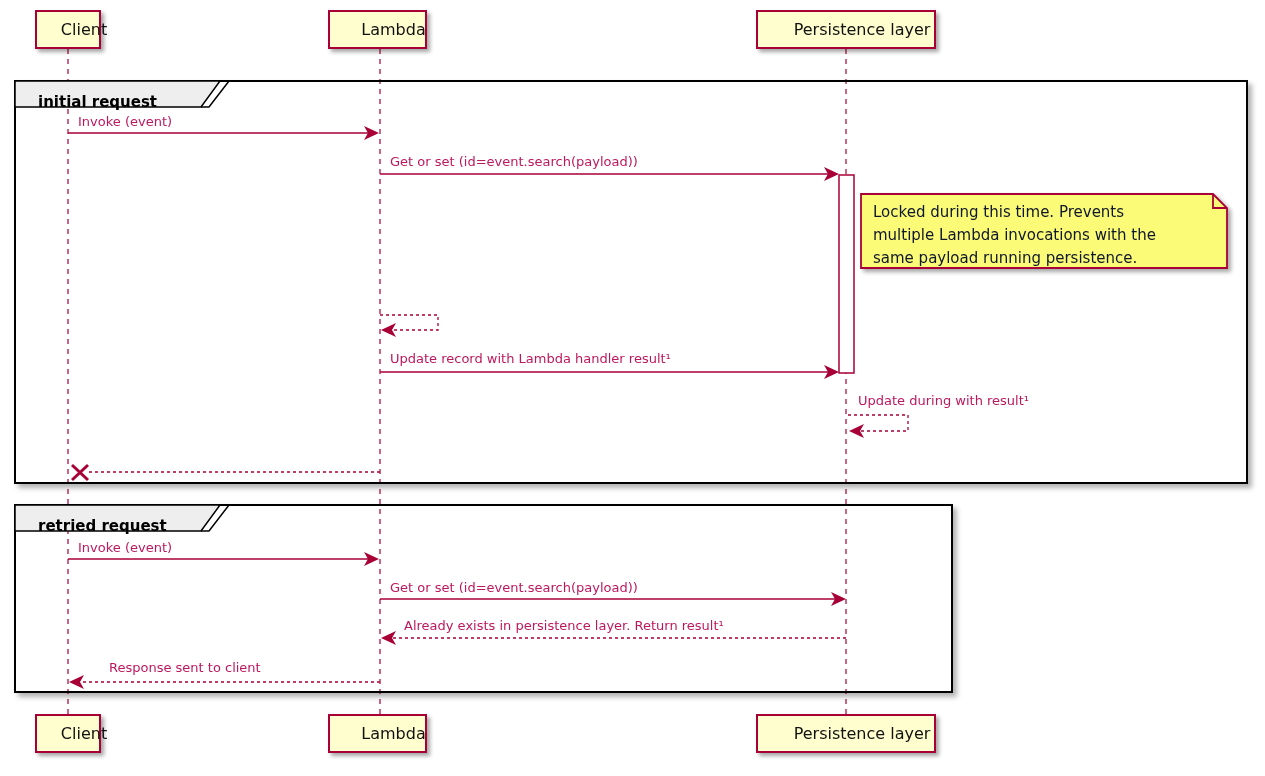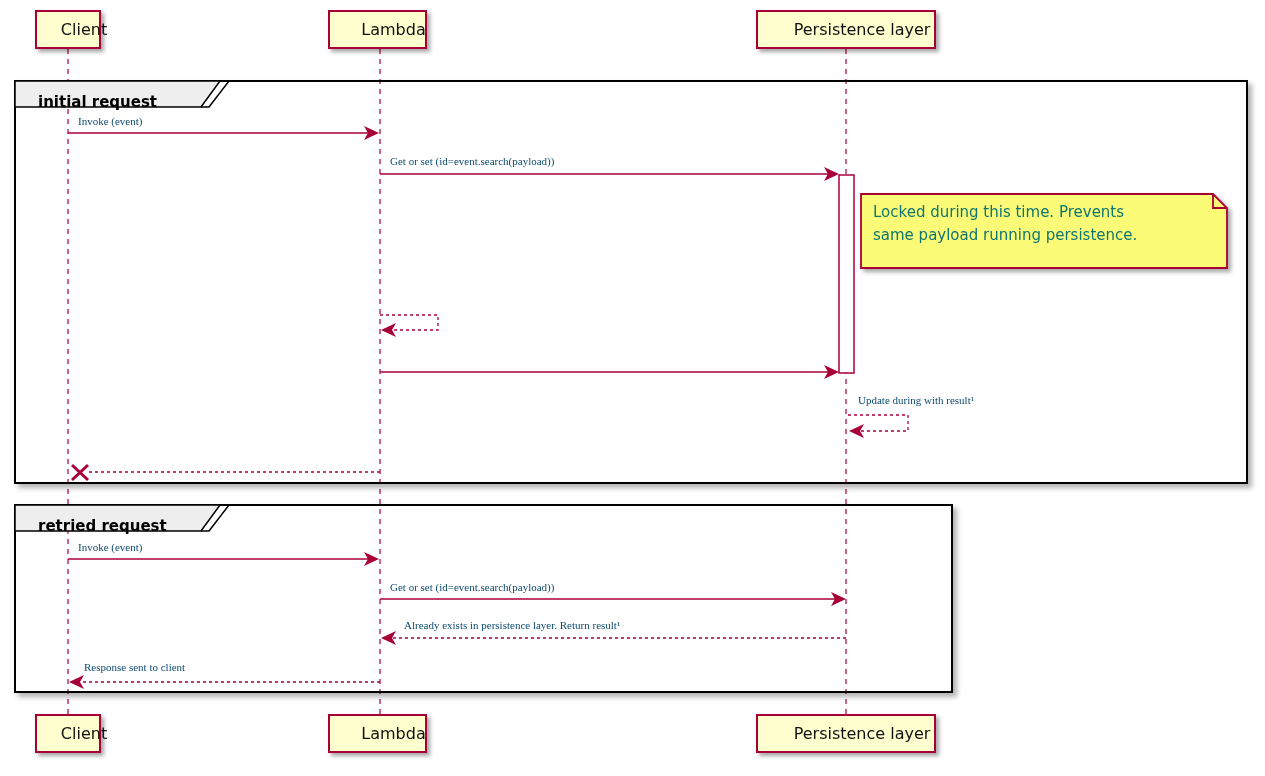--- a/index.html
+++ b/index.html
@@ -23,26 +23,26 @@
     box-shadow:4px 4px 5px rgba(0,0,0,.30);background:transparent;
   }
   .frame-label{position:absolute;left:-1px;top:-1px;width:232px;height:28px;}
   .frame-title{
     position:absolute;left:22px;top:3px;font-size:15px;font-weight:bold;color:#000;
     white-space:nowrap;
     margin-top:8px;
   }
   
   .msg{
-    position:absolute;font-size:11px;color:#0c4a6e;white-space:nowrap;line-height:19px;font-family:Liberation Serif, serif;
+    position:absolute;font-size:13px;color:#be185d;white-space:nowrap;line-height:19px;
   }
   
   .note-svg{position:absolute;filter:drop-shadow(3px 3px 2px rgba(0,0,0,.35));}
   .note-text{
-    position:absolute;font-size:15px;line-height:23px;color:#0f766e;white-space:nowrap;
+    position:absolute;font-size:15px;line-height:23px;color:#0f172a;white-space:nowrap;
   }
 </style>
 </head>
 <body>
 
 <div class="canvas">
 
   <svg class="layer" width="1265" height="776">
 
     <line x1="68" y1="49" x2="68" y2="714" stroke="#A80036" stroke-width="1.2" stroke-dasharray="5,5"></line>
@@ -98,30 +98,32 @@
     </svg>
     <span class="frame-title">retried request</span>
   </div>
 
   <svg class="note-svg" style="left:860px;top:193px;" width="372" height="79">
     <path d="M1,1 L353,1 L367,15 L367,75 L1,75 Z" fill="#FBFB77" stroke="#A80036" stroke-width="1.8"></path>
     <path d="M353,1 L353,15 L367,15" fill="none" stroke="#A80036" stroke-width="1.8"></path>
   </svg>
   <div class="note-text" style="left:873px;top:201px;">
     <div>Locked during this time. Prevents</div>
+    <div>multiple Lambda invocations with the</div>
     <div>same payload running persistence.</div>
   </div>
 
   <div class="msg" style="left:78px;top:112px;">Invoke (event)</div>
   <div class="msg" style="left:390px;top:152px;">Get or set (id=event.search(payload))</div>
+  <div class="msg" style="left:390px;top:349px;">Update record with Lambda handler result¹</div>
   <div class="msg" style="left:858px;top:391px;">Update during with result¹</div>
   <div class="msg" style="left:78px;top:538px;">Invoke (event)</div>
   <div class="msg" style="left:390px;top:578px;">Get or set (id=event.search(payload))</div>
   <div class="msg" style="left:404px;top:616px;text-align:right;">Already exists in persistence layer. Return result¹</div>
-  <div class="msg" style="left:84px;top:658px;">Response sent to client</div>
+  <div class="msg" style="left:109px;top:658px;">Response sent to client</div>
 
   <div class="pbox" style="left:35px;top:10px;width:66px;height:39px;">
       <span>Client</span>
     </div>
   <div class="pbox" style="left:328px;top:10px;width:99px;height:39px;">
       <span>Lambda</span>
     </div>
   <div class="pbox" style="left:756px;top:10px;width:180px;height:39px;">
       <span>Persistence layer</span>
     </div>

